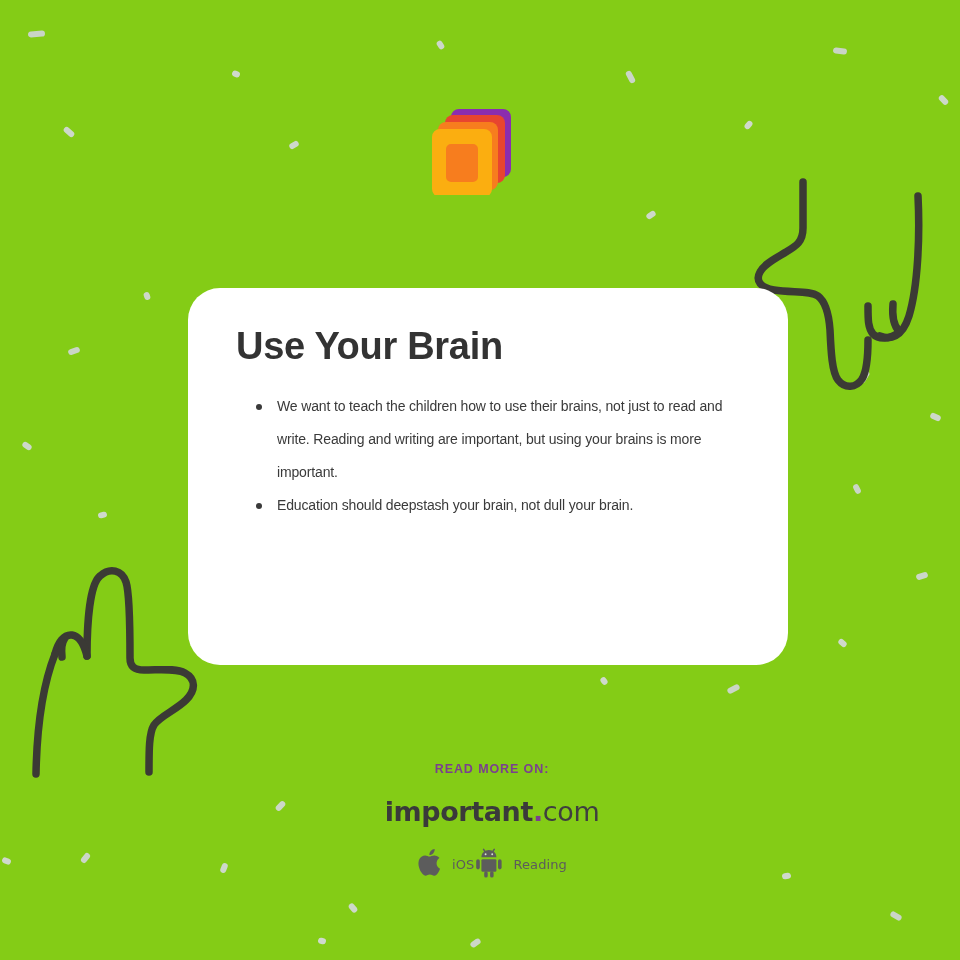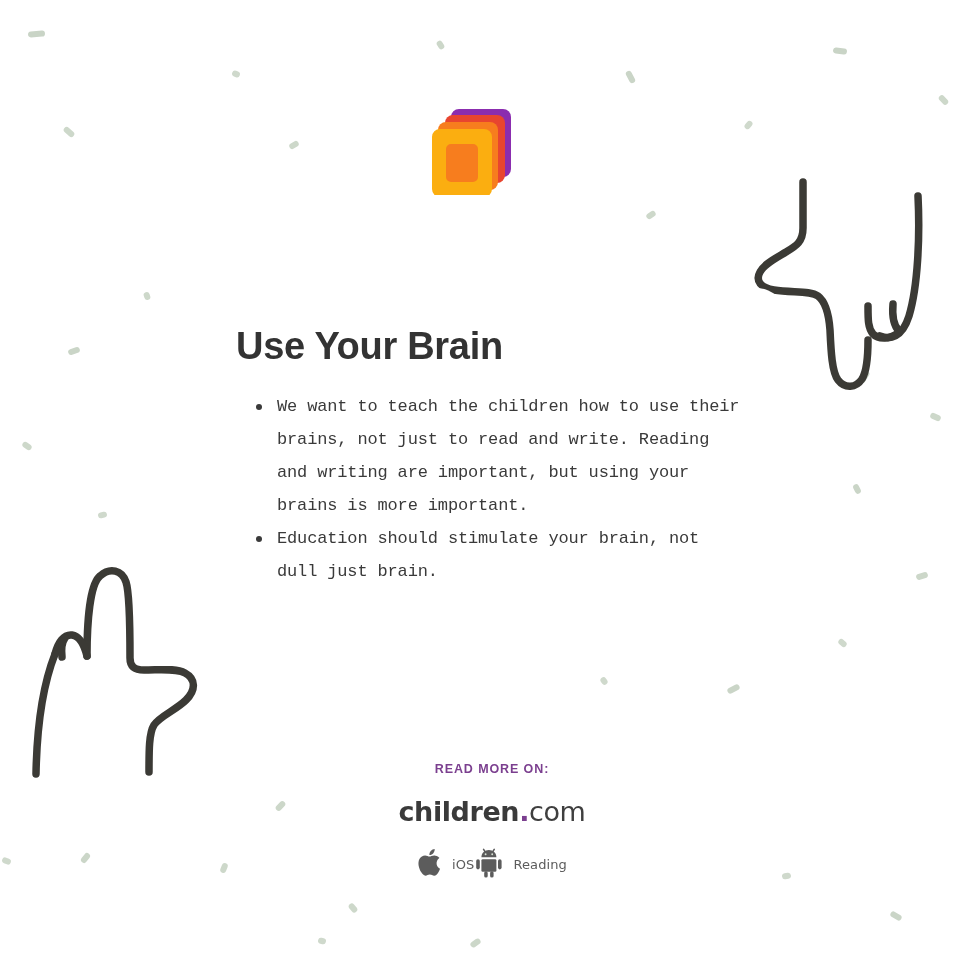--- a/index.html
+++ b/index.html
@@ -10,21 +10,21 @@
     width: 960px;
     height: 960px;
     background: #d7e1d4;
     font-family: "DejaVu Sans", sans-serif;
     overflow: hidden;
   }
   #stage {
     position: relative;
     width: 960px;
     height: 960px;
-    background: #ffffff;
+    background: #84cc16;
     overflow: hidden;
   }
 
   
   #speckles {
     position: absolute;
     inset: 0;
     pointer-events: none;
   }
   .speck {
@@ -82,22 +82,22 @@
   }
   #card-list {
     margin: 20px 0 0 0;
     padding: 0;
     list-style: none;
   }
   #card-list li {
     position: relative;
     margin: 0 0 0 20px;
     padding-left: 21px;
-    font-family: Liberation Mono, monospace;
-    font-size: 17px;
+    font-family: Liberation Sans, sans-serif;
+    font-size: 14px;
     line-height: 33px;
     color: #3a3a3a;
     letter-spacing: -0.15px;
   }
   #card-list li + li {
     margin-top: 0;
   }
   #card-list li .dot {
     position: absolute;
     left: 0;
@@ -246,30 +246,30 @@
 
   <div id="card">
     <h1 id="card-title">Use Your Brain</h1>
     <ul id="card-list">
       <li>
         <span class="dot"></span>
         <span>We want to teach the children how to use their brains, not just to read and write. Reading and writing are important, but using your brains is more important.</span>
       </li>
       <li>
         <span class="dot"></span>
-        <span>Education should stimulate your brain, not dull just brain.</span>
+        <span>Education should deepstash your brain, not dull your brain.</span>
       </li>
     </ul>
   </div>
 
   <div id="footer">
     <p id="read-more">READ MORE ON:</p>
 
     <div id="brand">
-      <span class="brand-name">children</span><span class="brand-dot">.</span><span class="brand-tld">com</span>
+      <span class="brand-name">important</span><span class="brand-dot">.</span><span class="brand-tld">com</span>
     </div>
 
     <div id="stores">
 
       <div class="store">
         <span>
           <svg width="26" height="31" viewBox="0 0 26 31" xmlns="http://www.w3.org/2000/svg">
             <path fill="#5c5c5c" d="M19.6 16.2c0-3.4 2.8-5 2.9-5.1-1.6-2.3-4-2.6-4.9-2.7-2.1-.2-4.1 1.2-5.1 1.2-1.1 0-2.7-1.2-4.4-1.2-2.3 0-4.4 1.3-5.5 3.4-2.4 4.1-.6 10.2 1.7 13.5 1.1 1.6 2.4 3.4 4.2 3.4 1.7-.1 2.3-1.1 4.3-1.1s2.6 1.1 4.4 1.1c1.8 0 3-1.7 4.1-3.3 1.3-1.9 1.8-3.7 1.8-3.8-.1 0-3.5-1.3-3.5-5.4z"></path>
             <path fill="#5c5c5c" d="M16.3 6.2c.9-1.1 1.5-2.6 1.4-4.2-1.3.1-3 .9-3.9 2-.8 1-1.6 2.6-1.4 4.1 1.5.1 3-.8 3.9-1.9z"></path>
           </svg>

